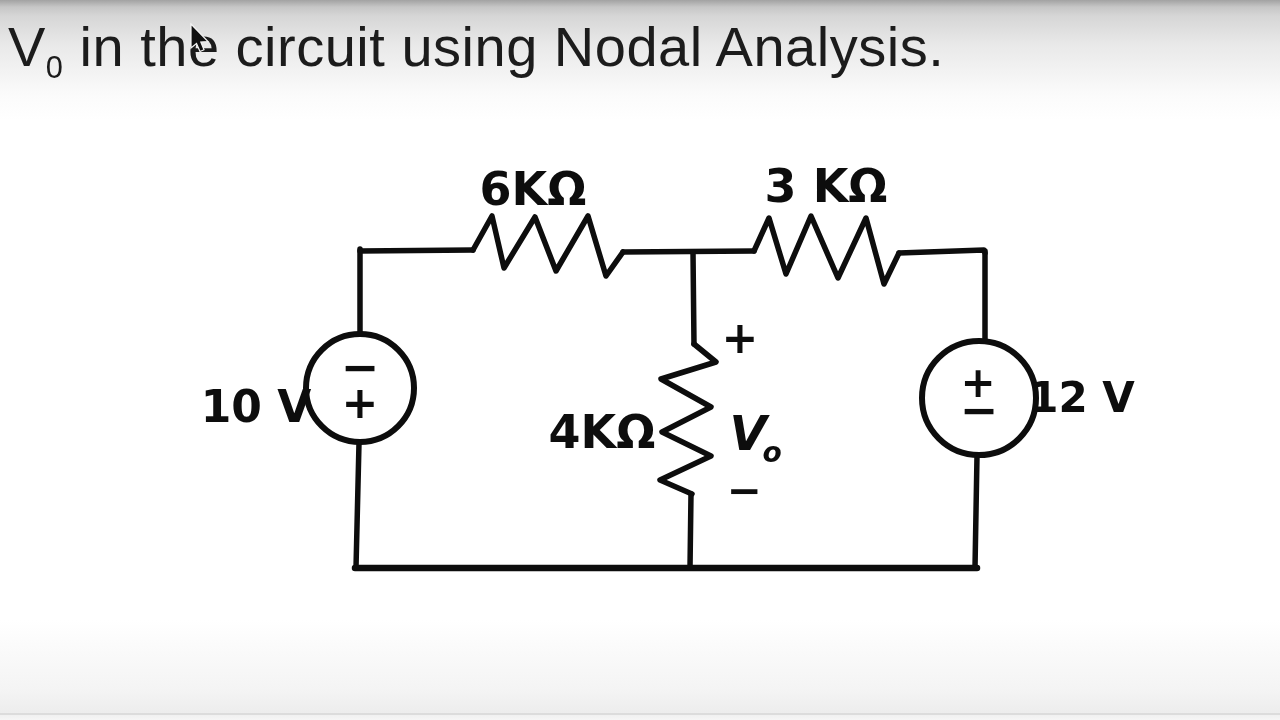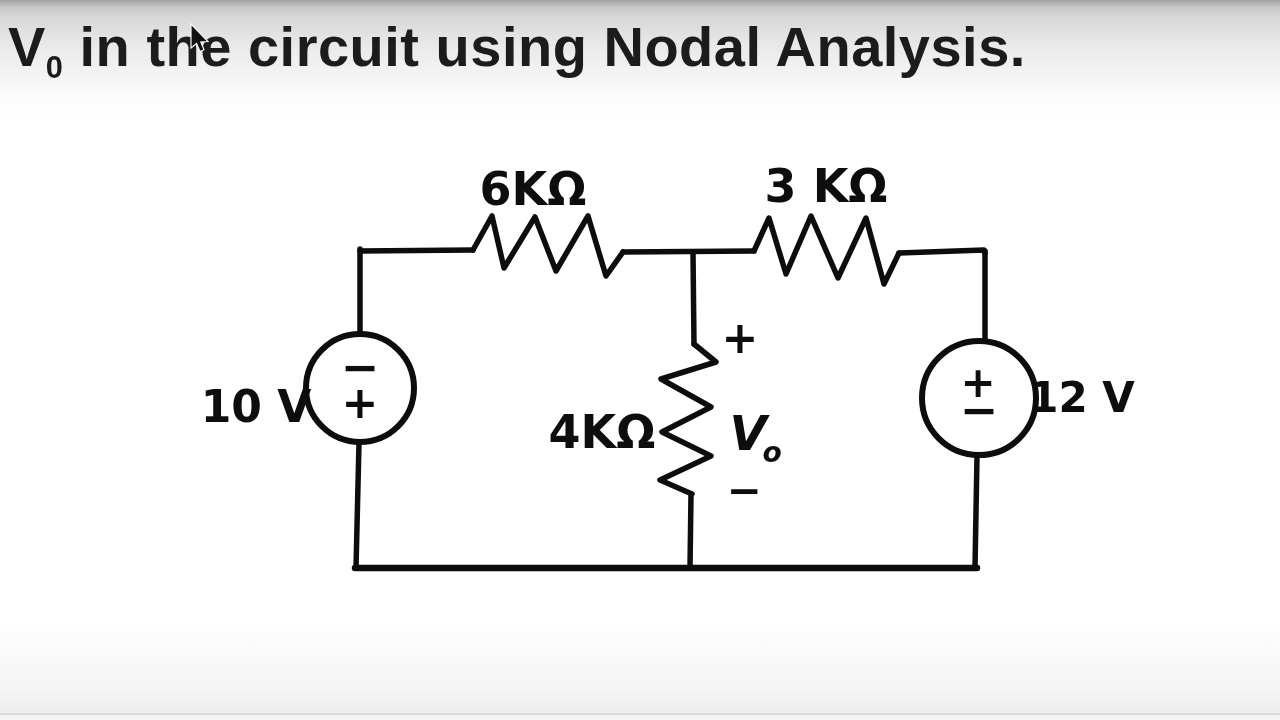--- a/index.html
+++ b/index.html
@@ -5,21 +5,21 @@
   html,body { margin:0; padding:0; }
   .frame {
     position:relative; width:1280px; height:720px; overflow:hidden;
     background:linear-gradient(180deg,
       #a2a2a2 0px, #c6c6c6 7px, #d6d6d6 16px, #e9e9e9 45px,
       #fbfbfb 95px, #ffffff 120px, #ffffff 620px, #f4f4f4 690px, #ededed 712px, #f6f6f6 720px);
     font-family:"Liberation Sans", sans-serif;
   }
   .page-title {
     position:absolute; left:8px; top:14px; margin:0;
-    font-size:56px; font-weight:bold; color:#1c1c1c;
+    font-size:56px; font-weight:normal; color:#1c1c1c;
     letter-spacing:0.5px; white-space:nowrap;
   }
   .page-title sub { font-size:0.55em; line-height:0; }
   .circuit-svg { position:absolute; left:0; top:0; }
   .ink   { stroke:#0d0d0d; fill:none; stroke-linecap:round; stroke-linejoin:round; }
   .lbl   { fill:#0d0d0d; font-family:"DejaVu Sans", sans-serif; font-weight:bold; }
   .sign  { fill:#0d0d0d; font-family:"DejaVu Sans", sans-serif; font-weight:bold; }
   .vo    { font-style:italic; }
   .bottom-line { position:absolute; left:0; top:713px; width:1280px; height:2px; background:#dcdcdc; }
 </style>

